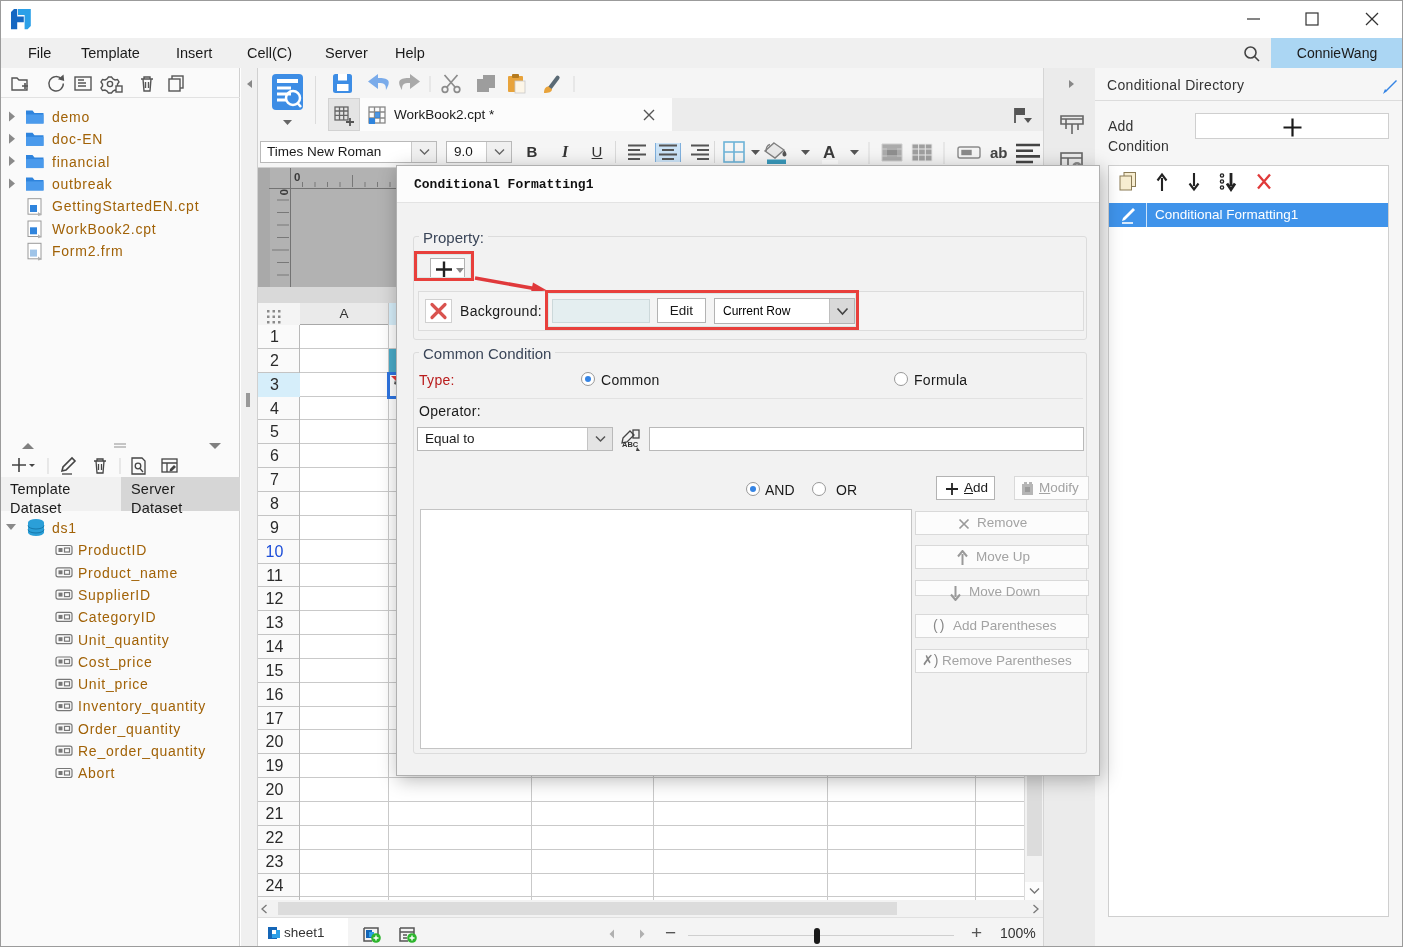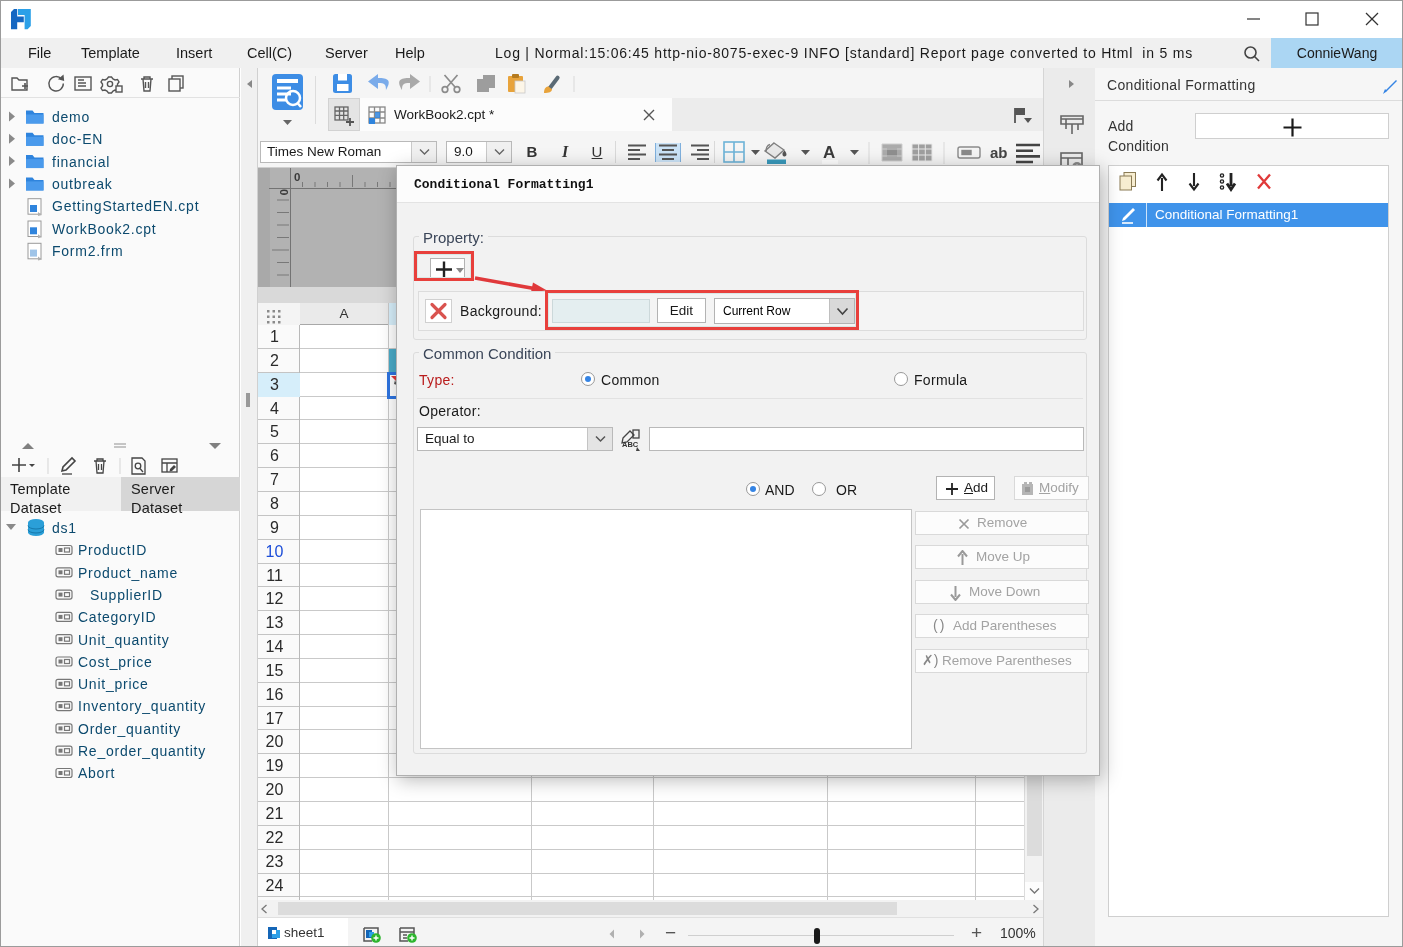--- a/index.html
+++ b/index.html
@@ -8,21 +8,21 @@
 .abs { position:absolute; }
 svg { display:block; }
 #titlebar { left:0; top:0; width:1403px; height:38px; background:#fff; }
 #menubar { left:0; top:38px; width:1403px; height:30px; background:#f0f0f0; }
 .menuitem { position:absolute; top:0; height:30px; line-height:30px; font-size:14.5px; color:#1a1a1a;text-align:right; }
 #leftpanel { left:0; top:68px; width:240px; height:879px; background:#fafafa; border-right:1px solid #d0d0d0; }
 #leftstrip { left:241px; top:68px; width:17px; height:879px; background:#f0f0f0; border-right:1px solid #d0d0d0; }
 #center { left:258px; top:68px; width:785px; height:879px; background:#f5f5f5; }
 #eaststrip { left:1043px; top:68px; width:52px; height:879px; background:#ebebeb; border-left:1px solid #d5d5d5; }
 #rightpanel { left:1095px; top:68px; width:308px; height:879px; background:#f6f6f6; }
-.treerow { position:absolute; left:0; width:100%; height:22px; font-size:14px; letter-spacing:0.75px; color:#0c4a6e; }
+.treerow { position:absolute; left:0; width:100%; height:22px; font-size:14px; letter-spacing:0.75px; color:#a16207; }
 .gline { position:absolute; background:#c9c9c9; }
 .btn { position:absolute; background:#fff; border:1px solid #b3b3b3; font-size:13.5px; color:#1a1a1a; text-align:center; }
 .btn-dis { position:absolute; background:#fcfcfc; border:1px solid #d9d9d9; font-size:13.5px; color:#a3a3a3; }
 .fsleg { position:absolute; font-size:15px; color:#3a4558; background:#f2f2f2; padding:0 4px; }
 .radio { position:absolute; width:14px; height:14px; border-radius:50%; border:1px solid #999; background:#fff; }
 .radio.sel::after { content:""; position:absolute; left:3px; top:3px; width:6px; height:6px; border-radius:50%; background:#3584e4; }
 </style>
 </head>
 <body>
 <div id="titlebar" class="abs">
@@ -37,21 +37,20 @@
     <line x1="138" y1="13" x2="126" y2="25" stroke="#333" stroke-width="1.2"></line>
   </svg>
 </div>
 <div id="menubar" class="abs">
   <div class="menuitem" style="left:28px">File</div>
   <div class="menuitem" style="left:81px">Template</div>
   <div class="menuitem" style="left:176px">Insert</div>
   <div class="menuitem" style="left:247px">Cell(C)</div>
   <div class="menuitem" style="left:325px">Server</div>
   <div class="menuitem" style="left:395px">Help</div>
-  <div class="menuitem" style="left:495px;font-size:14px;letter-spacing:0.78px">Log | Normal:15:06:45 http-nio-8075-exec-9 INFO [standard] Report page converted to Html&nbsp; in 5 ms</div>
   <svg class="abs" style="left:1243px;top:7px" width="18" height="18" viewBox="0 0 18 18">
     <circle cx="7.5" cy="7.5" r="5.5" fill="none" stroke="#444" stroke-width="1.6"></circle>
     <line x1="11.5" y1="11.5" x2="16" y2="16" stroke="#444" stroke-width="1.6"></line>
   </svg>
   <div class="abs" style="left:1271px;top:0;width:132px;height:30px;background:#abd6f3;line-height:30px;text-align:center;font-size:14px;color:#1a1a1a">ConnieWang</div>
 </div>
 <div id="leftpanel" class="abs">
 
   <svg class="abs" style="left:10px;top:5px" width="220px" height="22" viewBox="0 0 220 22">
     <g fill="none" stroke="#555" stroke-width="1.4">
@@ -197,21 +196,21 @@
   <div class="treerow" style="top:449px;line-height:22px">
       <span style="position:absolute;left:52px">ds1</span>
     </div>
   <div class="treerow" style="top:471.3px;line-height:22px">
       <span style="position:absolute;left:78px">ProductID</span>
     </div>
   <div class="treerow" style="top:493.6px;line-height:22px">
       <span style="position:absolute;left:78px">Product_name</span>
     </div>
   <div class="treerow" style="top:515.9px;line-height:22px">
-      <span style="position:absolute;left:90px">SupplierID</span>
+      <span style="position:absolute;left:78px">SupplierID</span>
     </div>
   <div class="treerow" style="top:538.2px;line-height:22px">
       <span style="position:absolute;left:78px">CategoryID</span>
     </div>
   <div class="treerow" style="top:560.5px;line-height:22px">
       <span style="position:absolute;left:78px">Unit_quantity</span>
     </div>
   <div class="treerow" style="top:582.8px;line-height:22px">
       <span style="position:absolute;left:78px">Cost_price</span>
     </div>
@@ -522,21 +521,21 @@
   <svg class="abs" style="left:16px;top:84px" width="24" height="22" viewBox="0 0 24 22">
     <g fill="none" stroke="#666" stroke-width="1.6">
         <rect x="1" y="1" width="21" height="17"></rect>
         <path d="M1 6 h21 M8 6 v12"></path>
       </g>
     <circle cx="17" cy="15" r="5" fill="#888"></circle>
       <path d="M14.5 15 h5 M17 12.5 v5" stroke="#ebebeb" stroke-width="1.3"></path>
   </svg>
 </div>
 <div id="rightpanel" class="abs">
-  <div class="abs" style="left:12px;top:9px;font-size:14px;letter-spacing:0.35px;color:#333">Conditional Formatting</div>
+  <div class="abs" style="left:12px;top:9px;font-size:14px;letter-spacing:0.35px;color:#333">Conditional Directory</div>
   <svg class="abs" style="left:287px;top:11px" width="16" height="16" viewBox="0 0 16 16">
     <path d="M14 1 L4 11 L2 14 L5 12 L15 2 z" fill="#3584e4"></path>
       <path d="M1 15 l4 -3 l-2 -2 z" fill="#3584e4"></path>
   </svg>
   <div class="abs" style="left:0;top:32px;width:308px;height:1px;background:#dcdcdc"></div>
   <div class="abs" style="left:13px;top:48px;font-size:14px;letter-spacing:0.2px;color:#333;line-height:20px">Add<br>Condition</div>
   <div class="abs" style="left:100px;top:45px;width:194px;height:26px;background:#fff;border:1px solid #cfcfcf">
     <svg style="margin:3px 0 0 86px" width="21" height="21" viewBox="0 0 21 21">
         <path d="M1.5 10.5 h18 M10.5 1.5 v18" stroke="#1a1a1a" stroke-width="2.2"></path>
       </svg>
@@ -652,21 +651,21 @@
         <path d="M1.5 1.5 L10.5 10.5 M10.5 1.5 L1.5 10.5" stroke="#9a9a9a" stroke-width="1.7"></path>
       </svg>
     <span style="position:absolute;left:61px;top:3px">Remove</span>
   </div>
   <div class="btn-dis" style="left:518px;top:379px;width:174px;height:24px">
     <svg style="position:absolute;left:40px;top:4px" width="13" height="16" viewBox="0 0 13 16">
         <path d="M6.5 15 v-11 M2 6.5 l4.5 -5.5 l4.5 5.5" fill="none" stroke="#9a9a9a" stroke-width="2"></path>
       </svg>
     <span style="position:absolute;left:60px;top:3px">Move Up</span>
   </div>
-  <div class="btn-dis" style="left:518px;top:414px;width:174px;height:24px">
+  <div class="btn-dis" style="left:518px;top:414px;width:174px;height:16px">
     <svg style="position:absolute;left:33px;top:4px" width="13" height="16" viewBox="0 0 13 16">
         <path d="M6.5 1 v11 M2 9.5 l4.5 5.5 l4.5 -5.5" fill="none" stroke="#9a9a9a" stroke-width="2"></path>
       </svg>
     <span style="position:absolute;left:53px;top:3px">Move Down</span>
   </div>
   <div class="btn-dis" style="left:518px;top:448px;width:174px;height:24px">
     <span style="position:absolute;left:17px;top:2px;font-size:14px;letter-spacing:2px;color:#888">()</span>
     <span style="position:absolute;left:37px;top:3px">Add Parentheses</span>
   </div>
   <div class="btn-dis" style="left:518px;top:483px;width:174px;height:24px">

